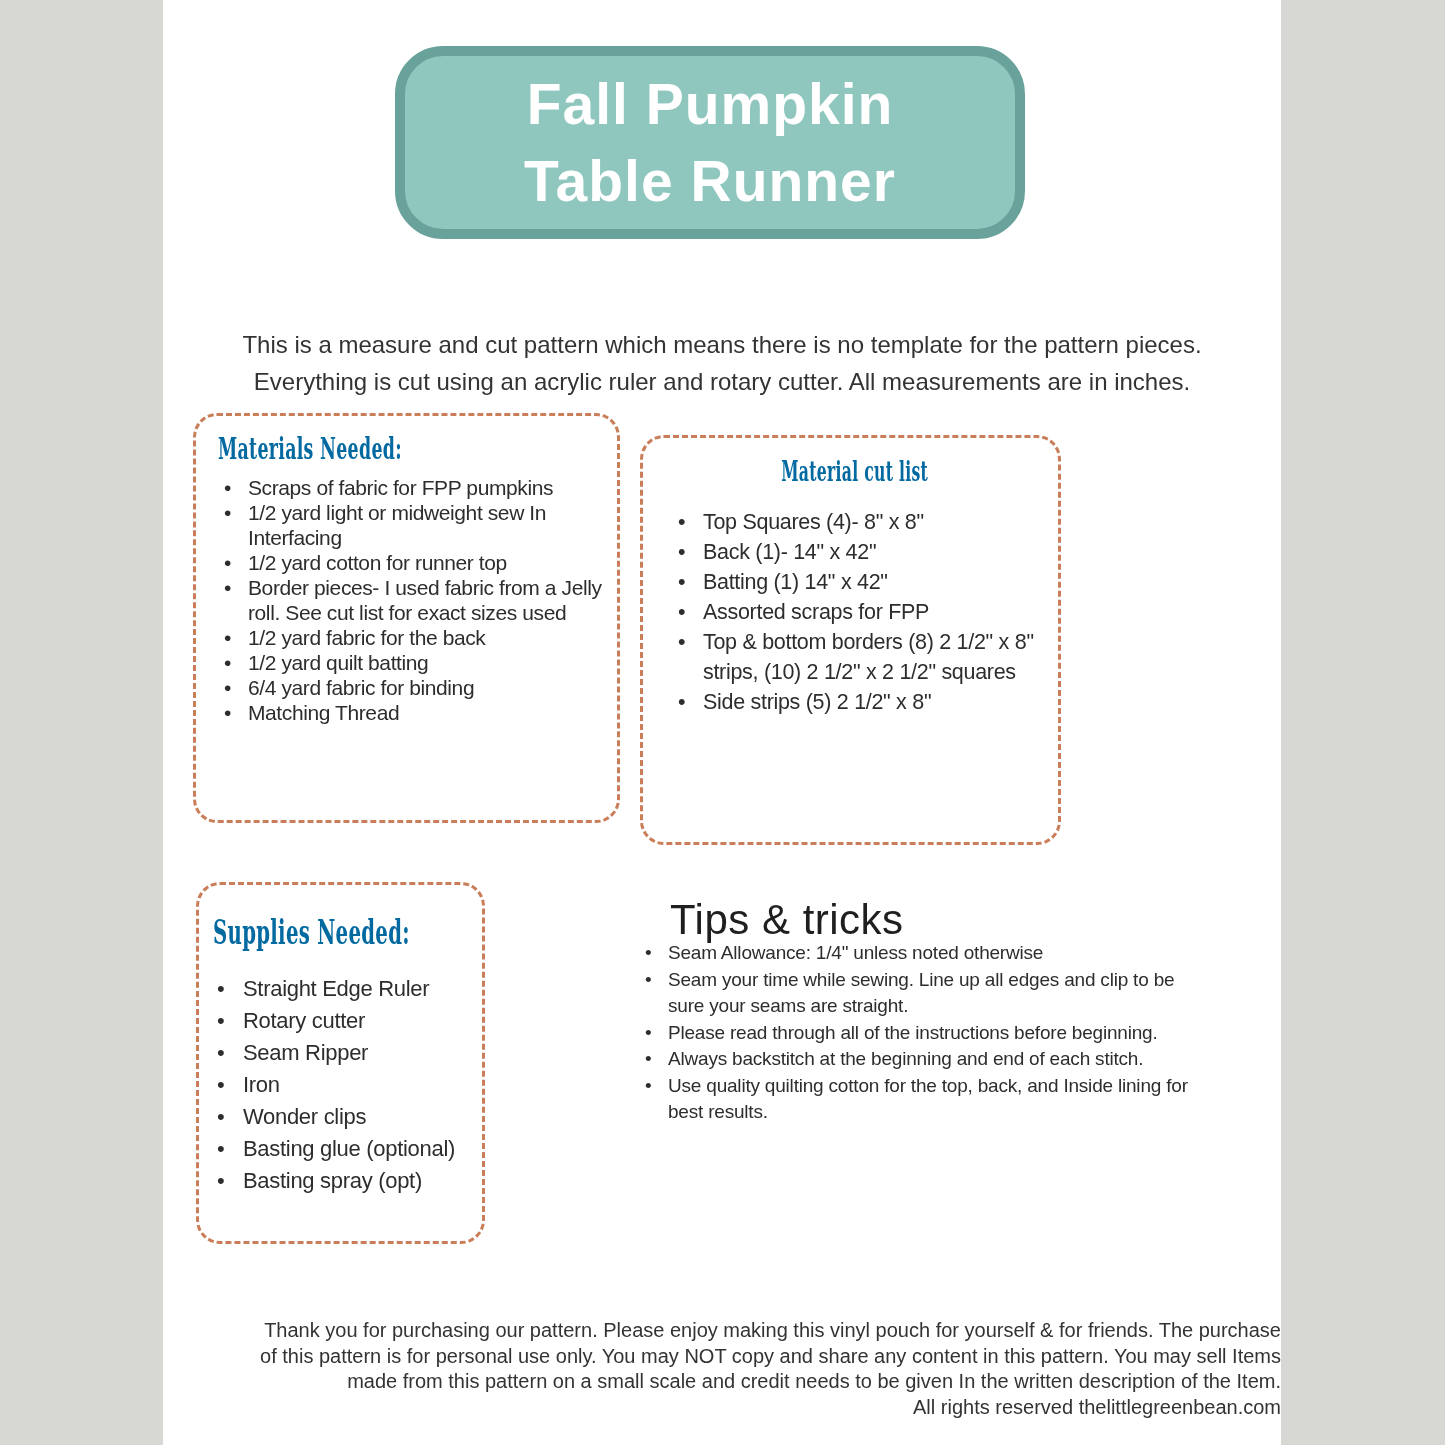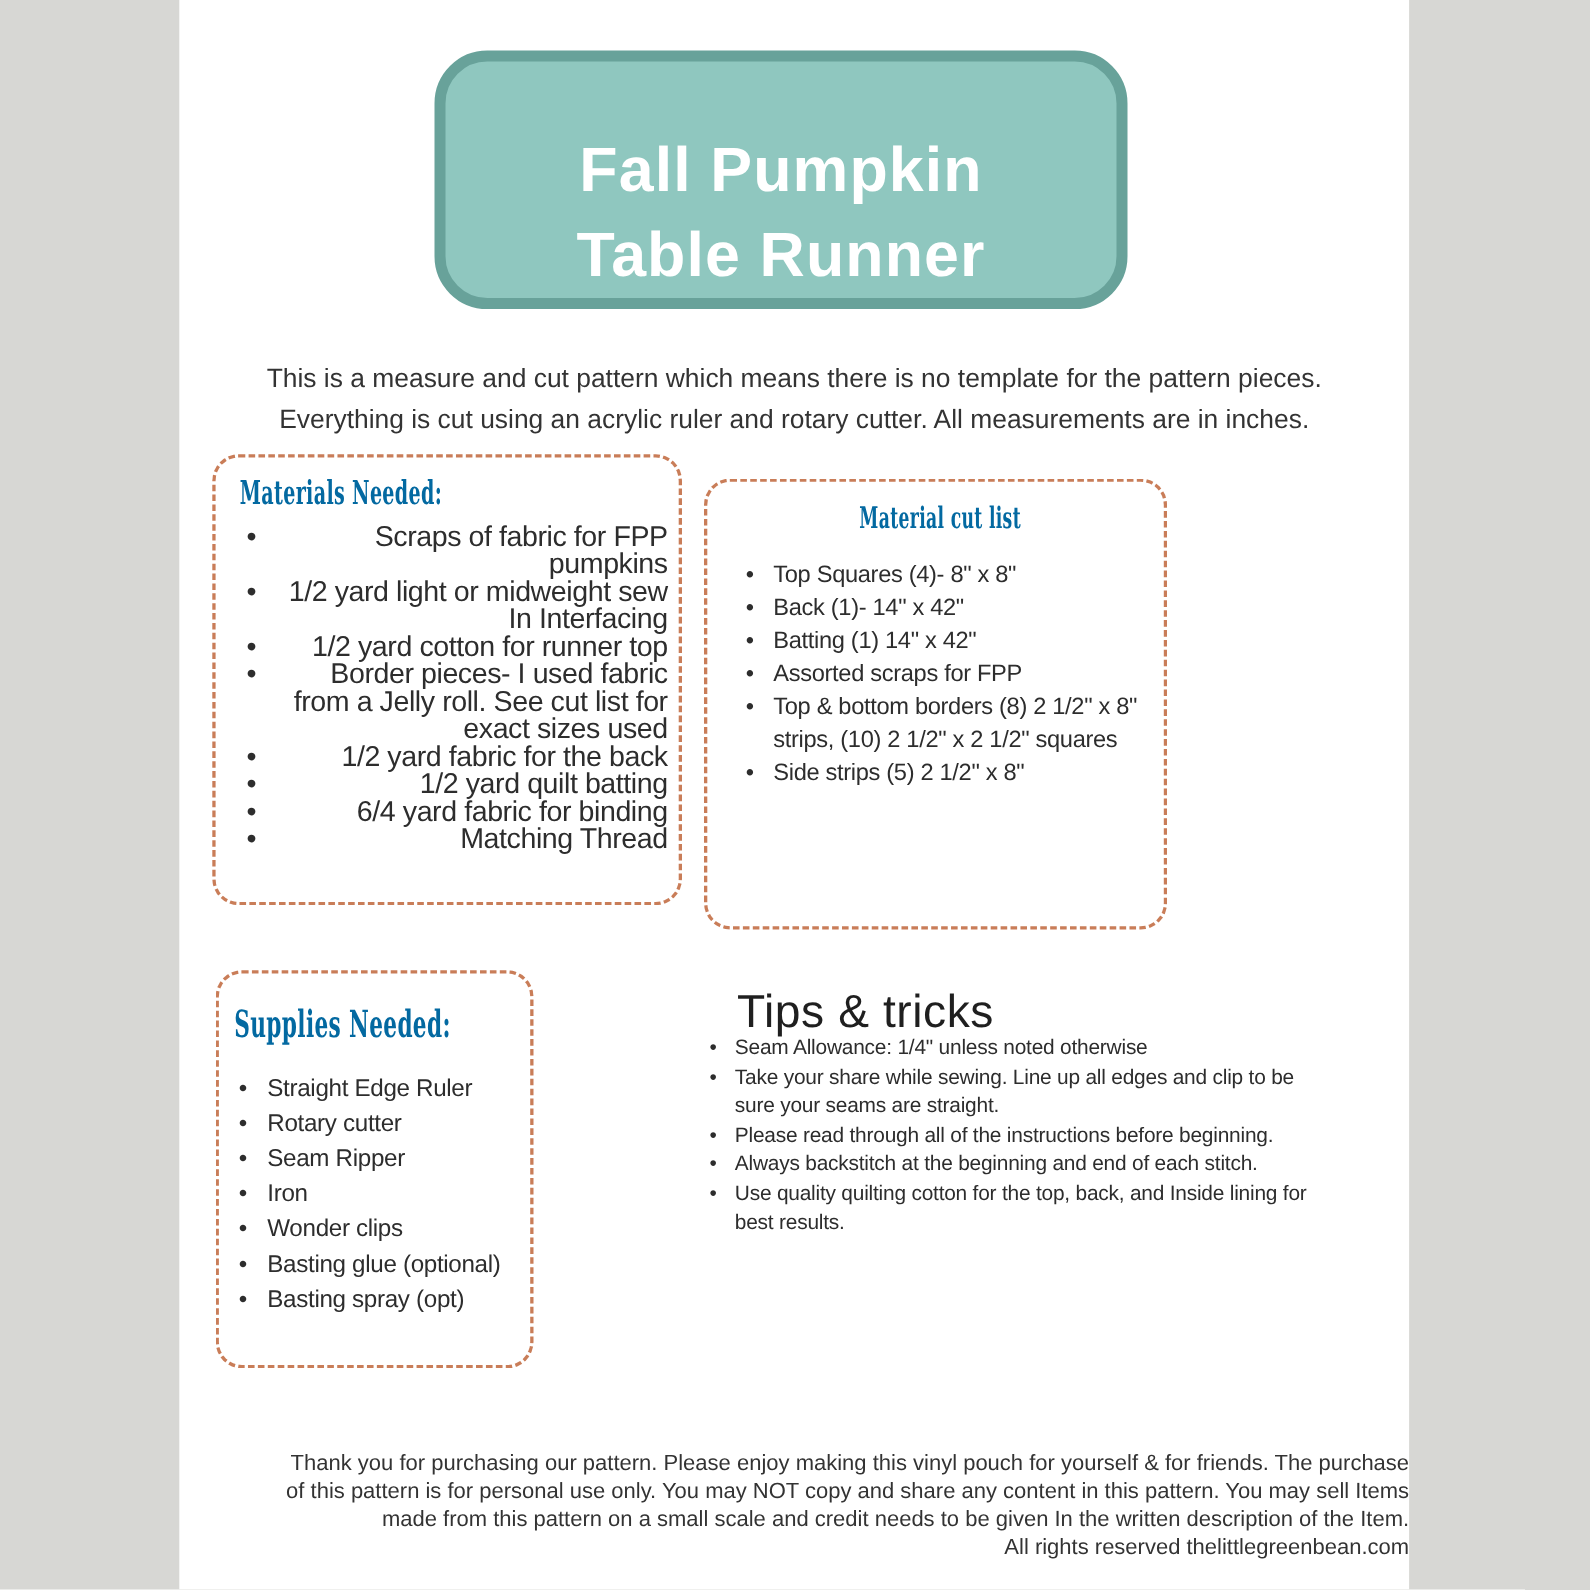--- a/index.html
+++ b/index.html
@@ -14,26 +14,26 @@
     position: absolute;
     left: 163px; top: 0;
     width: 1118px; height: 1445px;
     background: var(--paper, #ffffff);
   }
 
   
   .title-box {
     position: absolute;
     left: 232px; top: 46px;
-    width: 630px; height: 235px;
+    width: 630px; height: 193px;
     box-sizing: border-box;
     background: var(--banner-fill, #8fc7bf);
     border: 10px solid var(--banner-border, #68a29a);
     border-radius: 48px;
-    display: flex; align-items: flex-end; justify-content: center;
+    display: flex; align-items: center; justify-content: center;
   }
   .title-text {
     color: var(--title-text, #ffffff);
     font-size: 57px;
     font-weight: bold;
     line-height: 77px;
     letter-spacing: 1px;
     text-align: center;
     white-space: pre-line;
   }
@@ -73,21 +73,21 @@
   .slab-inner { display: inline-block; transform: scaleX(0.58); transform-origin: 0 50%; letter-spacing: 0.5px; }
   .box-materials .slab-heading { font-size: 30px; line-height: 34px; margin-top: 6px; }
   .box-cutlist .slab-heading   { font-size: 27px; line-height: 32px; margin-top: 8px; text-align: center; }
   .box-cutlist .slab-inner     { transform-origin: 50% 50%; }
   .box-supplies .slab-heading  { font-size: 34px; line-height: 38px; }
 
   ul.blist { list-style: none; margin: 0; padding: 0; color: #2d2d2d; }
   ul.blist li { position: relative; }
   ul.blist li::before { content: "\2022"; position: absolute; }
 
-  .box-materials ul.blist { margin-top: 9px; font-size: 26px; line-height: 25px; letter-spacing: -0.4px; text-align: right; }
+  .box-materials ul.blist { margin-top: 9px; font-size: 21px; line-height: 25px; letter-spacing: -0.4px; }
   .box-materials ul.blist li { padding-left: 30px; }
   .box-materials ul.blist li::before { left: 6px; }
 
   .box-cutlist ul.blist { margin-top: 19px; font-size: 21.5px; line-height: 30px; letter-spacing: -0.3px; }
   .box-cutlist ul.blist li { padding-left: 40px; }
   .box-cutlist ul.blist li::before { left: 15px; }
 
   .box-supplies ul.blist { margin-top: 22px; font-size: 22px; line-height: 32px; letter-spacing: -0.3px; }
   .box-supplies ul.blist li { padding-left: 30px; }
   .box-supplies ul.blist li::before { left: 4px; }
@@ -182,21 +182,21 @@
         <li>Wonder clips</li>
         <li>Basting glue (optional)</li>
         <li>Basting spray (opt)</li>
       </ul>
   </section>
 
   <h2 class="tips-heading">Tips &amp; tricks</h2>
 
   <ul class="blist tips-list">
       <li>Seam Allowance: 1/4" unless noted otherwise</li>
-      <li>Take your share while sewing. Line up all edges and clip to be sure your seams are straight.</li>
+      <li>Seam your time while sewing. Line up all edges and clip to be sure your seams are straight.</li>
       <li>Please read through all of the instructions before beginning.</li>
       <li>Always backstitch at the beginning and end of each stitch.</li>
       <li>Use quality quilting cotton for the top, back, and Inside lining for best results.</li>
     </ul>
 
   <p class="footer">Thank you for purchasing our pattern. Please enjoy making this vinyl pouch for yourself &amp; for friends. The purchase
 of this pattern is for personal use only. You may NOT copy and share any content in this pattern. You may sell Items
 made from this pattern on a small scale and credit needs to be given In the written description of the Item.
 All rights reserved thelittlegreenbean.com</p>
 

